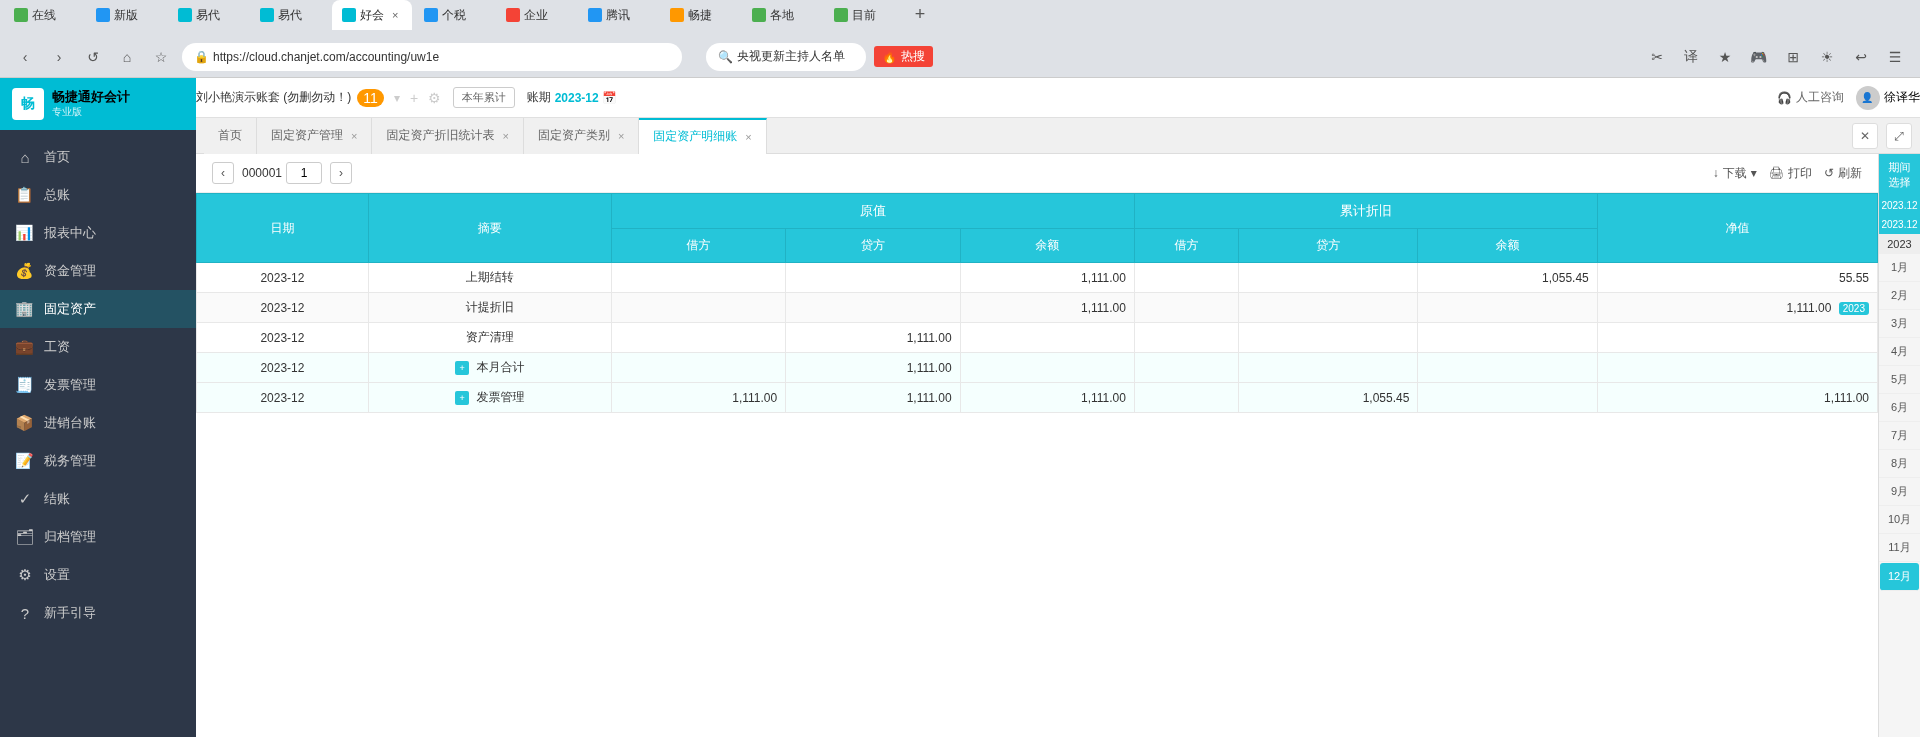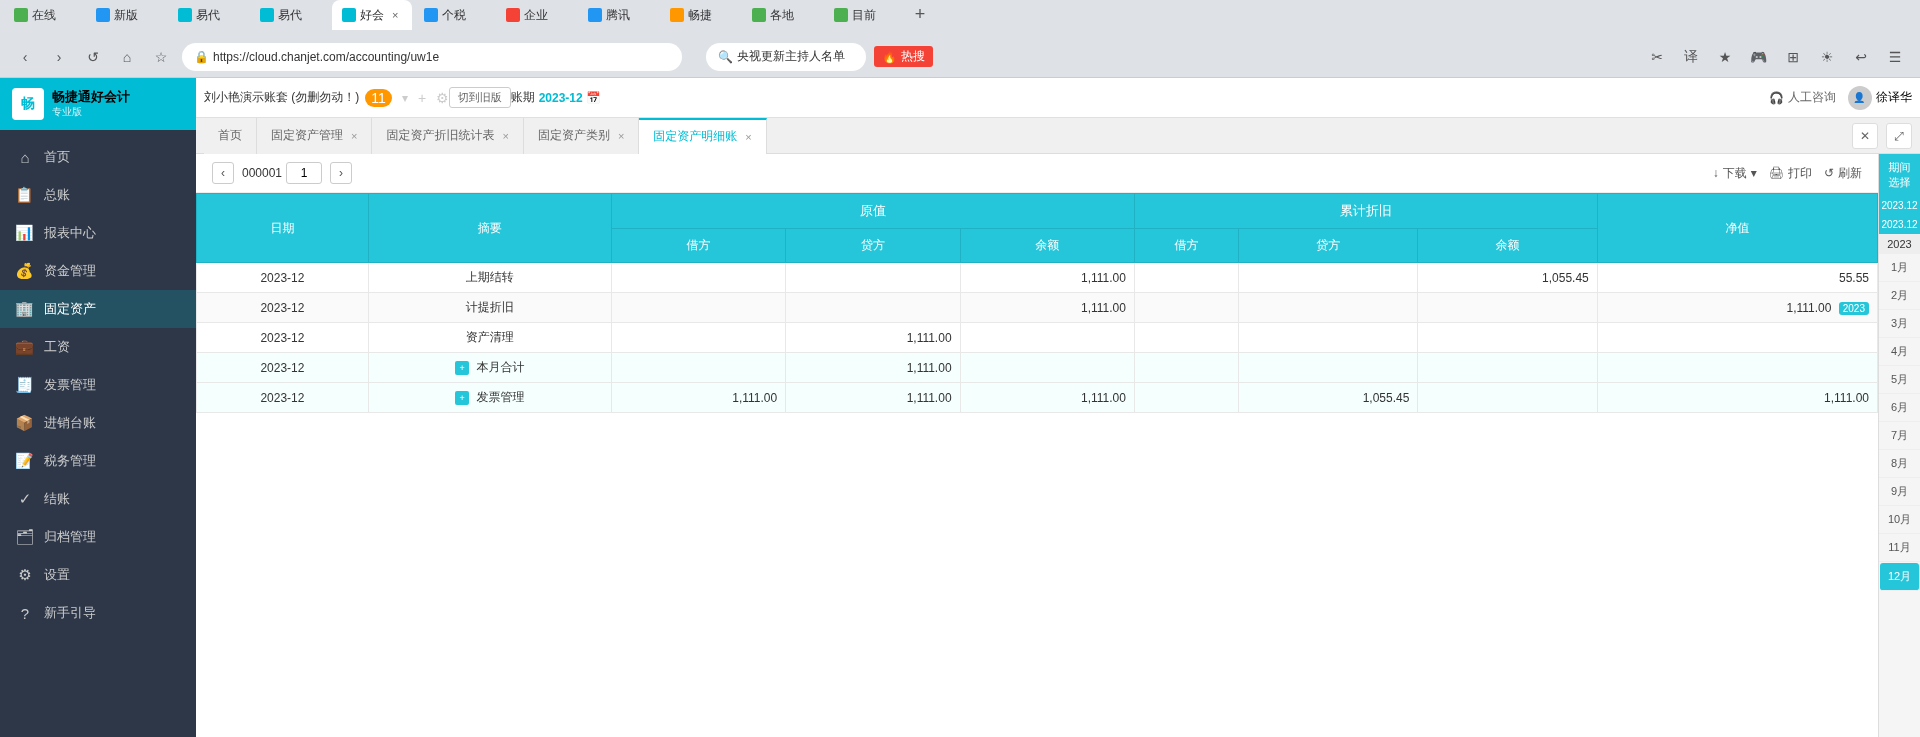--- a/index.html
+++ b/index.html
@@ -38,21 +38,21 @@
     .sidebar-subtitle { color: rgba(255,255,255,0.8); font-size: 10px; }
     .sidebar-nav { flex: 1; overflow-y: auto; padding: 8px 0; }
     .sidebar-item { display: flex; align-items: center; gap: 10px; padding: 10px 16px; cursor: pointer; color: #ccc; font-size: 13px; }
     .sidebar-item.active { background: rgba(0,188,212,0.2); color: #fff; }
     .sidebar-item .icon { width: 18px; height: 18px; display: flex; align-items: center; justify-content: center; font-size: 15px; }
 
     
     .main-content { flex: 1; background: #f5f5f5; display: flex; flex-direction: column; overflow: hidden; }
 
     
-    .app-header { background: #fff; height: 40px; display: flex; align-items: center; padding: 0 8px; border-bottom: 1px solid #e0e0e0; }
+    .app-header { background: #fff; height: 40px; display: flex; align-items: center; padding: 0 0; border-bottom: 1px solid #e0e0e0; gap: 12px; }
     .user-info { display: flex; align-items: center; gap: 6px; font-size: 12px; color: #333; }
     .period-selector { display: flex; align-items: center; gap: 4px; font-size: 12px; color: #333; }
     .switch-btn { border: 1px solid #ccc; border-radius: 3px; padding: 2px 8px; font-size: 11px; cursor: pointer; color: #666; }
     .header-right { margin-left: auto; display: flex; align-items: center; gap: 12px; }
     .service-btn { color: #666; font-size: 12px; cursor: pointer; display: flex; align-items: center; gap: 4px; }
     .user-avatar { width: 24px; height: 24px; background: #ccc; border-radius: 50%; display: flex; align-items: center; justify-content: center; font-size: 10px; color: #555; }
 
     
     .content-tabs { background: #f0f0f0; display: flex; align-items: center; height: 36px; border-bottom: 1px solid #ddd; padding: 0 8px; gap: 0; }
     .content-tab { display: flex; align-items: center; gap: 4px; padding: 0 14px; height: 36px; cursor: pointer; font-size: 12px; color: #666; border-right: 1px solid #ddd; background: #f0f0f0; }
@@ -249,21 +249,21 @@
   <div class="main-content">
 
     <div class="app-header">
       <div class="user-info">
         <span>刘小艳演示账套 (勿删勿动！)</span>
         <span style="background:#ff9800;color:#fff;border-radius:10px;padding:1px 6px;font-size:14px;">11</span>
         <span style="color:#ccc;margin:0 4px;">▾</span>
         <span style="color:#ccc;font-size:14px;">+</span>
         <span style="color:#ccc;font-size:14px;margin-left:4px;">⚙</span>
       </div>
-      <div class="switch-btn">切到旧版</div>
+      <div class="switch-btn">本年累计</div>
       <div class="period-selector">
         <span>账期</span>
         <span style="color:#00bcd4;font-weight:bold;">2023-12</span>
         <span style="color:#ccc;">📅</span>
       </div>
       <div class="header-right">
         <div class="service-btn">
           <span>🎧</span>
           <span>人工咨询</span>
         </div>

